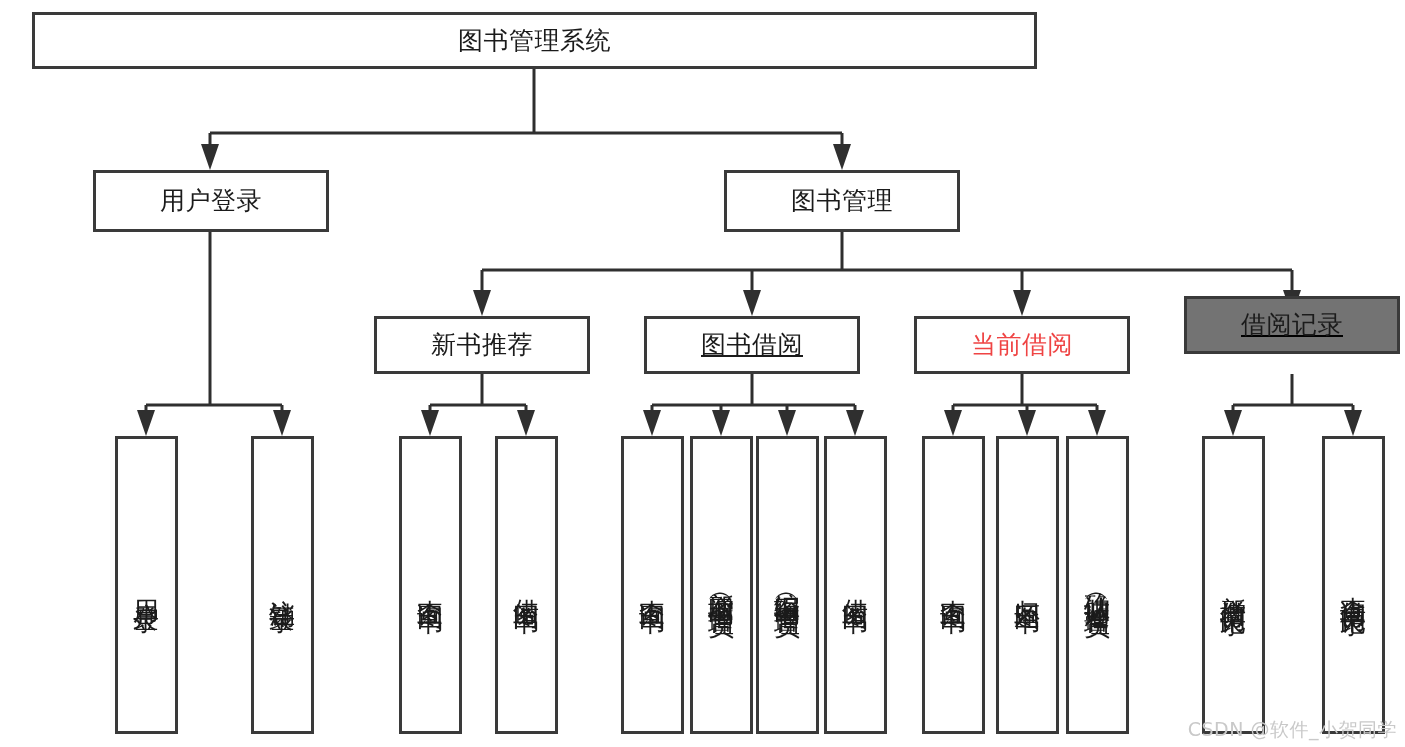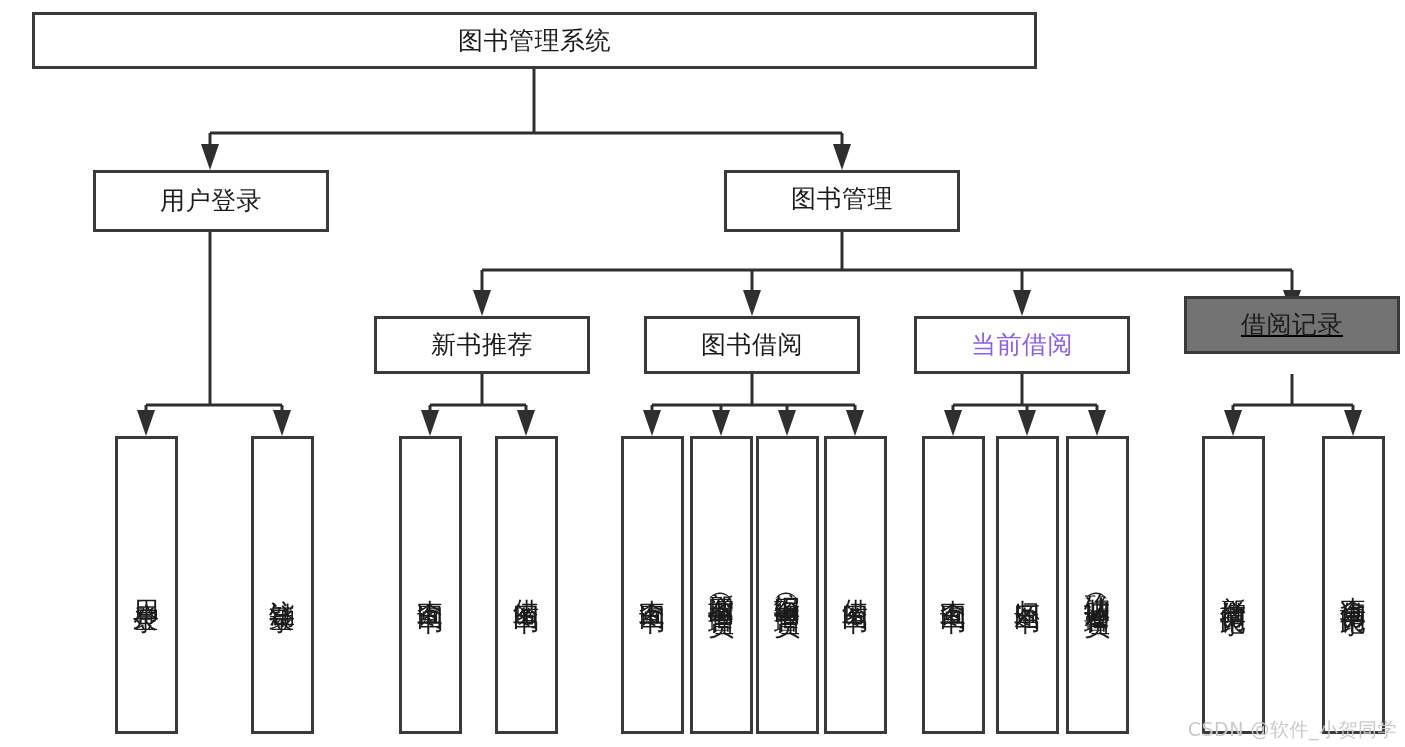--- a/index.html
+++ b/index.html
@@ -141,31 +141,31 @@
       <line x1="1341" y1="405" x2="1341" y2="412" class="conn-line" stroke="#2f2f2f"></line>
       <polygon points="1332,410 1350,410 1341,436" class="conn-arrow" fill="#2f2f2f"></polygon>
     </svg>
   <div id="nodes-layer">
       <div class="node-box" style="left: 20px; top: 12px; width: 1005px; height: 57px; border-color: rgb(58, 58, 58); background: rgb(255, 255, 255);">
         <span class="node-label" style="color: rgb(27, 27, 27);">图书管理系统</span>
       </div>
       <div class="node-box" style="left: 81px; top: 170px; width: 236px; height: 62px; border-color: rgb(58, 58, 58); background: rgb(255, 255, 255);">
         <span class="node-label" style="color: rgb(27, 27, 27);">用户登录</span>
       </div>
-      <div class="node-box" style="left: 712px; top: 170px; width: 236px; height: 62px; border-color: rgb(58, 58, 58); background: rgb(255, 255, 255); font-family: Liberation Mono, monospace;">
+      <div class="node-box" style="left: 712px; top: 170px; width: 236px; height: 62px; border-color: rgb(58, 58, 58); background: rgb(255, 255, 255);">
         <span class="node-label" style="color: rgb(27, 27, 27);">图书管理</span>
       </div>
       <div class="node-box" style="left: 362px; top: 316px; width: 216px; height: 58px; border-color: rgb(58, 58, 58); background: rgb(255, 255, 255);">
         <span class="node-label" style="color: rgb(27, 27, 27); text-align: center;">新书推荐</span>
       </div>
       <div class="node-box" style="left: 632px; top: 316px; width: 216px; height: 58px; border-color: rgb(58, 58, 58); background: rgb(255, 255, 255);">
-        <span class="node-label" style="color: rgb(27, 27, 27);">图书借阅</span>
+        <span class="node-label" style="color: rgb(27, 27, 27); text-decoration: underline;">图书借阅</span>
       </div>
       <div class="node-box" style="left: 902px; top: 316px; width: 216px; height: 58px; border-color: rgb(58, 58, 58); background: rgb(255, 255, 255);">
-        <span class="node-label" style="color: #8b5cf6;">当前借阅</span>
+        <span class="node-label" style="color: #ef4444;">当前借阅</span>
       </div>
       <div class="node-box" style="left: 1172px; top: 296px; width: 216px; height: 58px; border-color: rgb(58, 58, 58); background: #737373; text-decoration: underline;">
         <span class="node-label" style="color: rgb(27, 27, 27);">借阅记录</span>
       </div>
       <div class="node-box vertical" style="left: 103px; top: 436px; width: 63px; height: 298px; border-color: rgb(58, 58, 58); background: rgb(255, 255, 255);">
         <span class="node-label" style="color: rgb(27, 27, 27);">用户登录</span>
       </div>
       <div class="node-box vertical" style="left: 239px; top: 436px; width: 63px; height: 298px; border-color: rgb(58, 58, 58); background: rgb(255, 255, 255);">
         <span class="node-label" style="color: rgb(27, 27, 27);">注销登录</span>
       </div>

